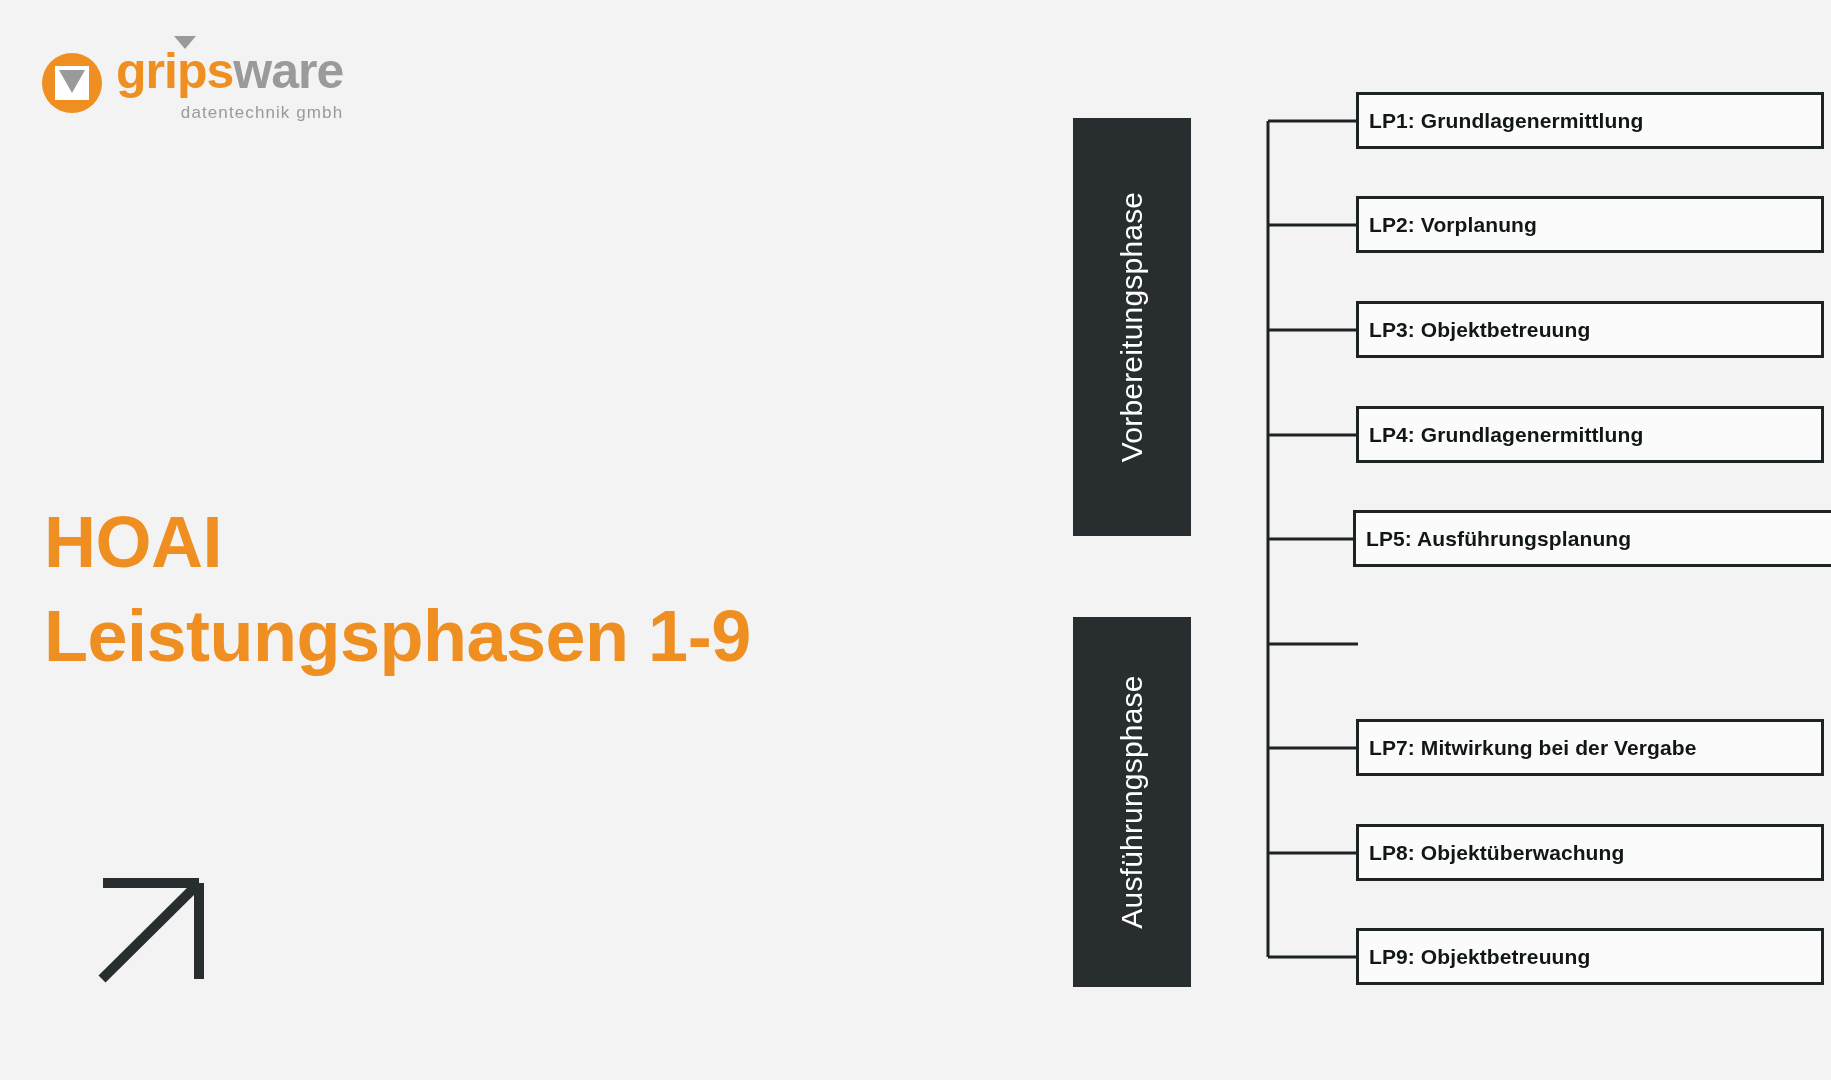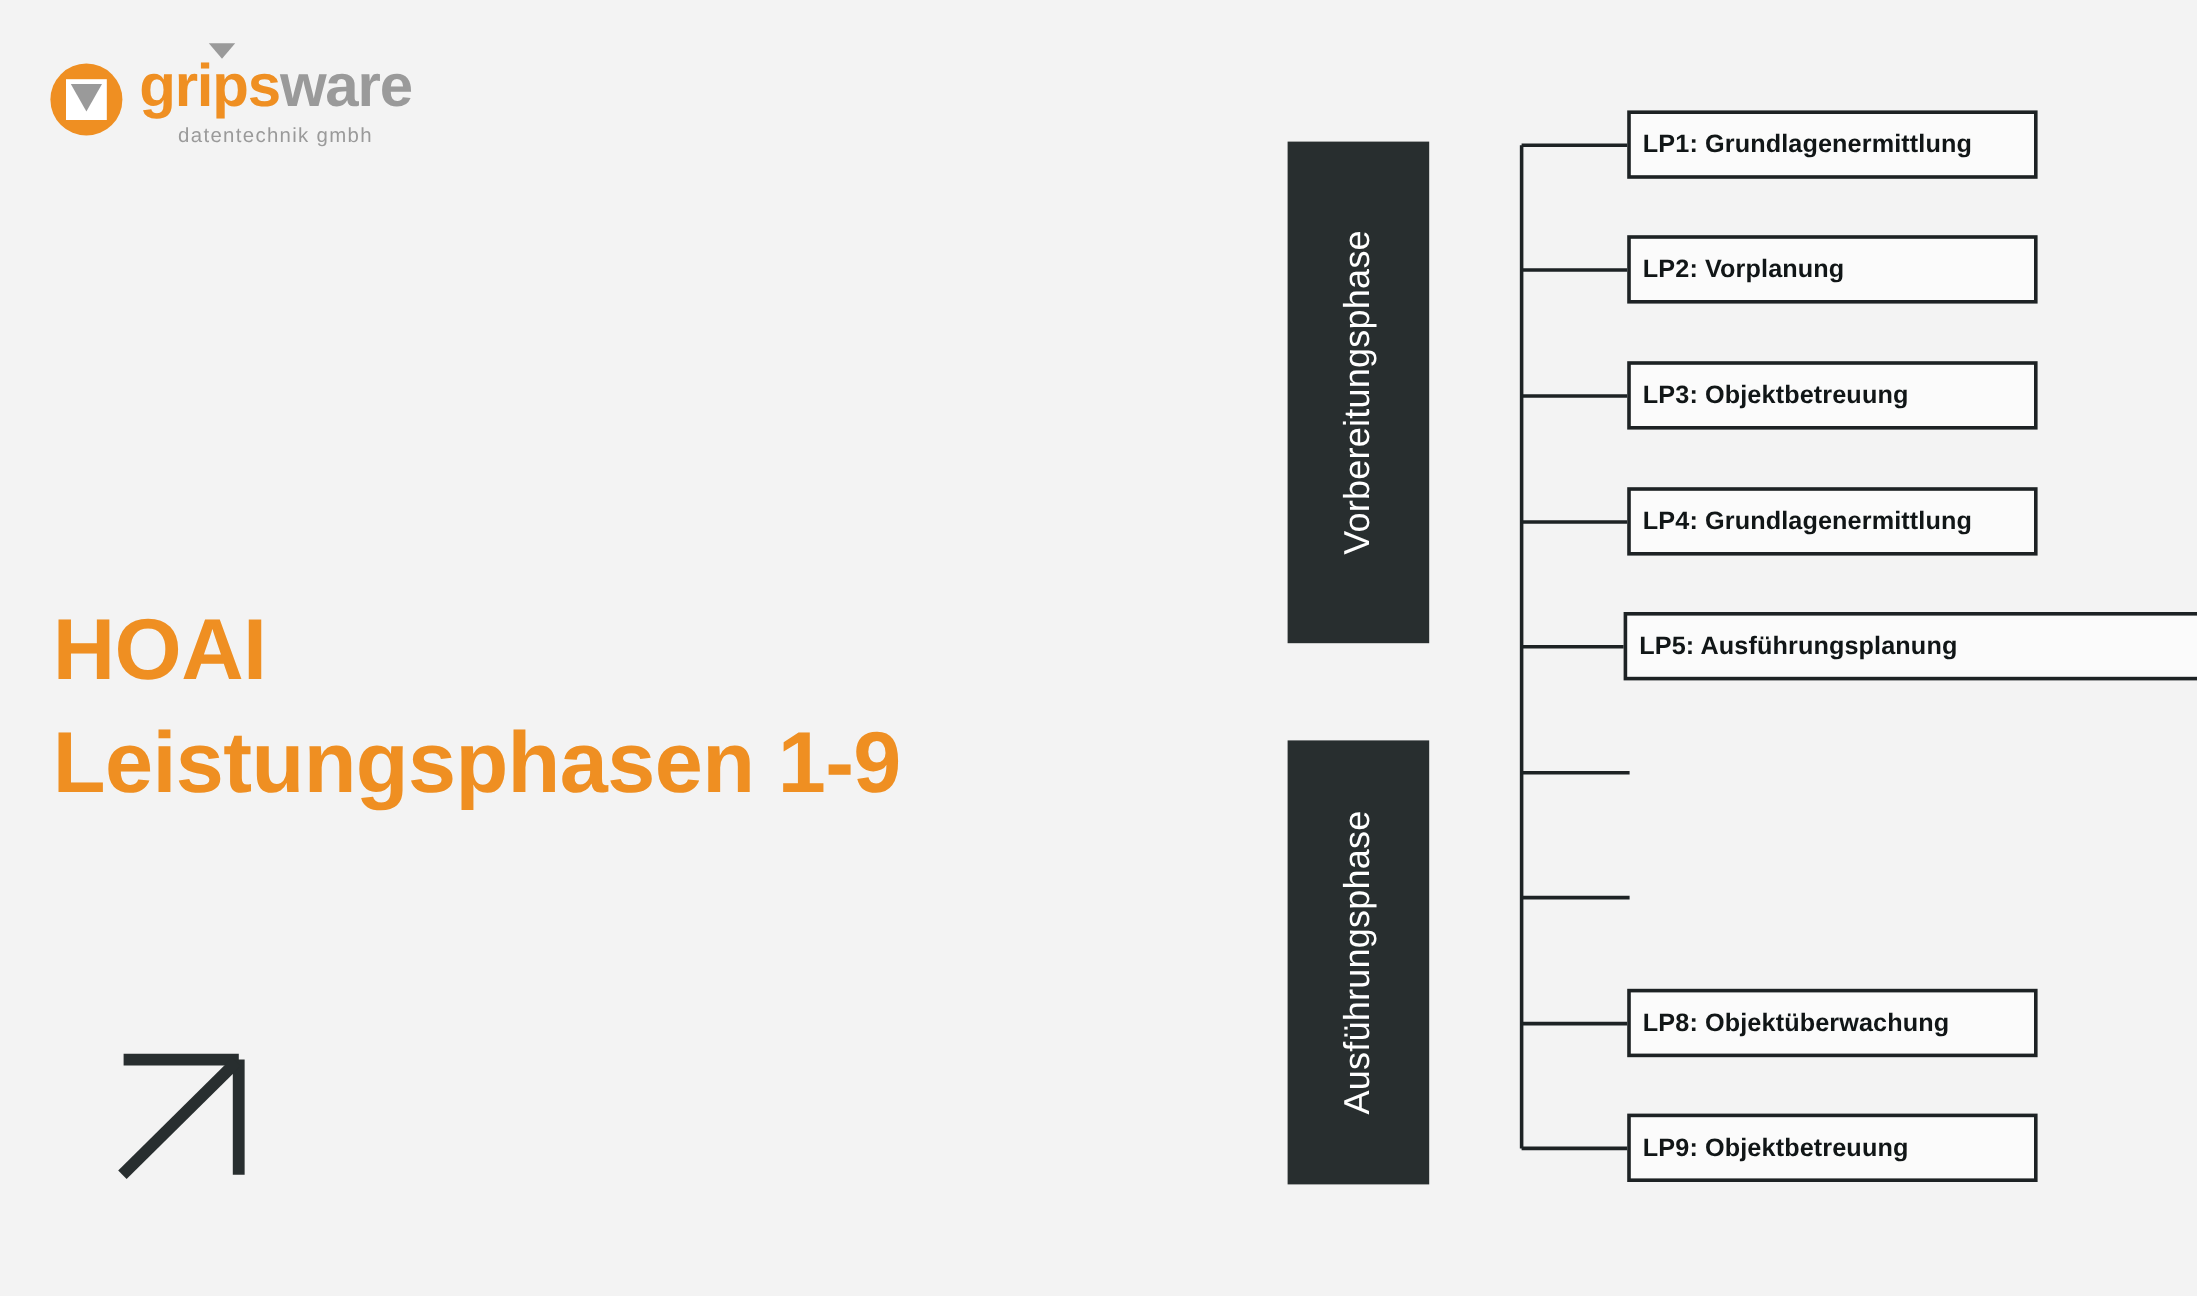--- a/index.html
+++ b/index.html
@@ -67,21 +67,21 @@
     font-weight: 700;
     letter-spacing: -1px;
     margin-top: 2px;
   }
   .logo-word .a { color: #ef8f22; }
   .logo-word .b { color: #9a9a9a; }
   .logo-sub {
     font-size: 17px;
     color: #9a9a9a;
     letter-spacing: 1.1px;
-    text-align: center;
+    text-align: right;
     margin-top: 8px;
     font-weight: 500;
   }
   .logo-caret {
     position: absolute;
     left: 174px;
     top: 36px;
     width: 0;
     height: 0;
     border-left: 11px solid transparent;
@@ -138,21 +138,21 @@
     left: 1266px;
     top: 80px;
     width: 120px;
     height: 920px;
   }
 
   
   .lp-box {
     position: absolute;
     left: 1356px;
-    width: 342px;
+    width: 468px;
     height: 57px;
     background: #fbfbfb;
     border: 3px solid #1d2224;
     display: flex;
     align-items: center;
     box-sizing: border-box;
   }
   .lp-box .lp-label {
     font-size: 21px;
     font-weight: 700;
@@ -225,20 +225,23 @@
   </div>
   <div class="lp-box" style="top:301px">
     <span class="lp-label">LP3: Objektbetreuung</span>
   </div>
   <div class="lp-box" style="top:406px">
     <span class="lp-label">LP4: Grundlagenermittlung</span>
   </div>
   <div class="lp-box" style="top:510px; left:1353px; width:498px;">
     <span class="lp-label">LP5: Ausführungsplanung</span>
   </div>
+  <div class="lp-box" style="top:719px">
+    <span class="lp-label">LP7: Mitwirkung bei der Vergabe</span>
+  </div>
   <div class="lp-box" style="top:824px">
     <span class="lp-label">LP8: Objektüberwachung</span>
   </div>
   <div class="lp-box" style="top:928px">
     <span class="lp-label">LP9: Objektbetreuung</span>
   </div>
 
 </div>
 
 </body></html>

